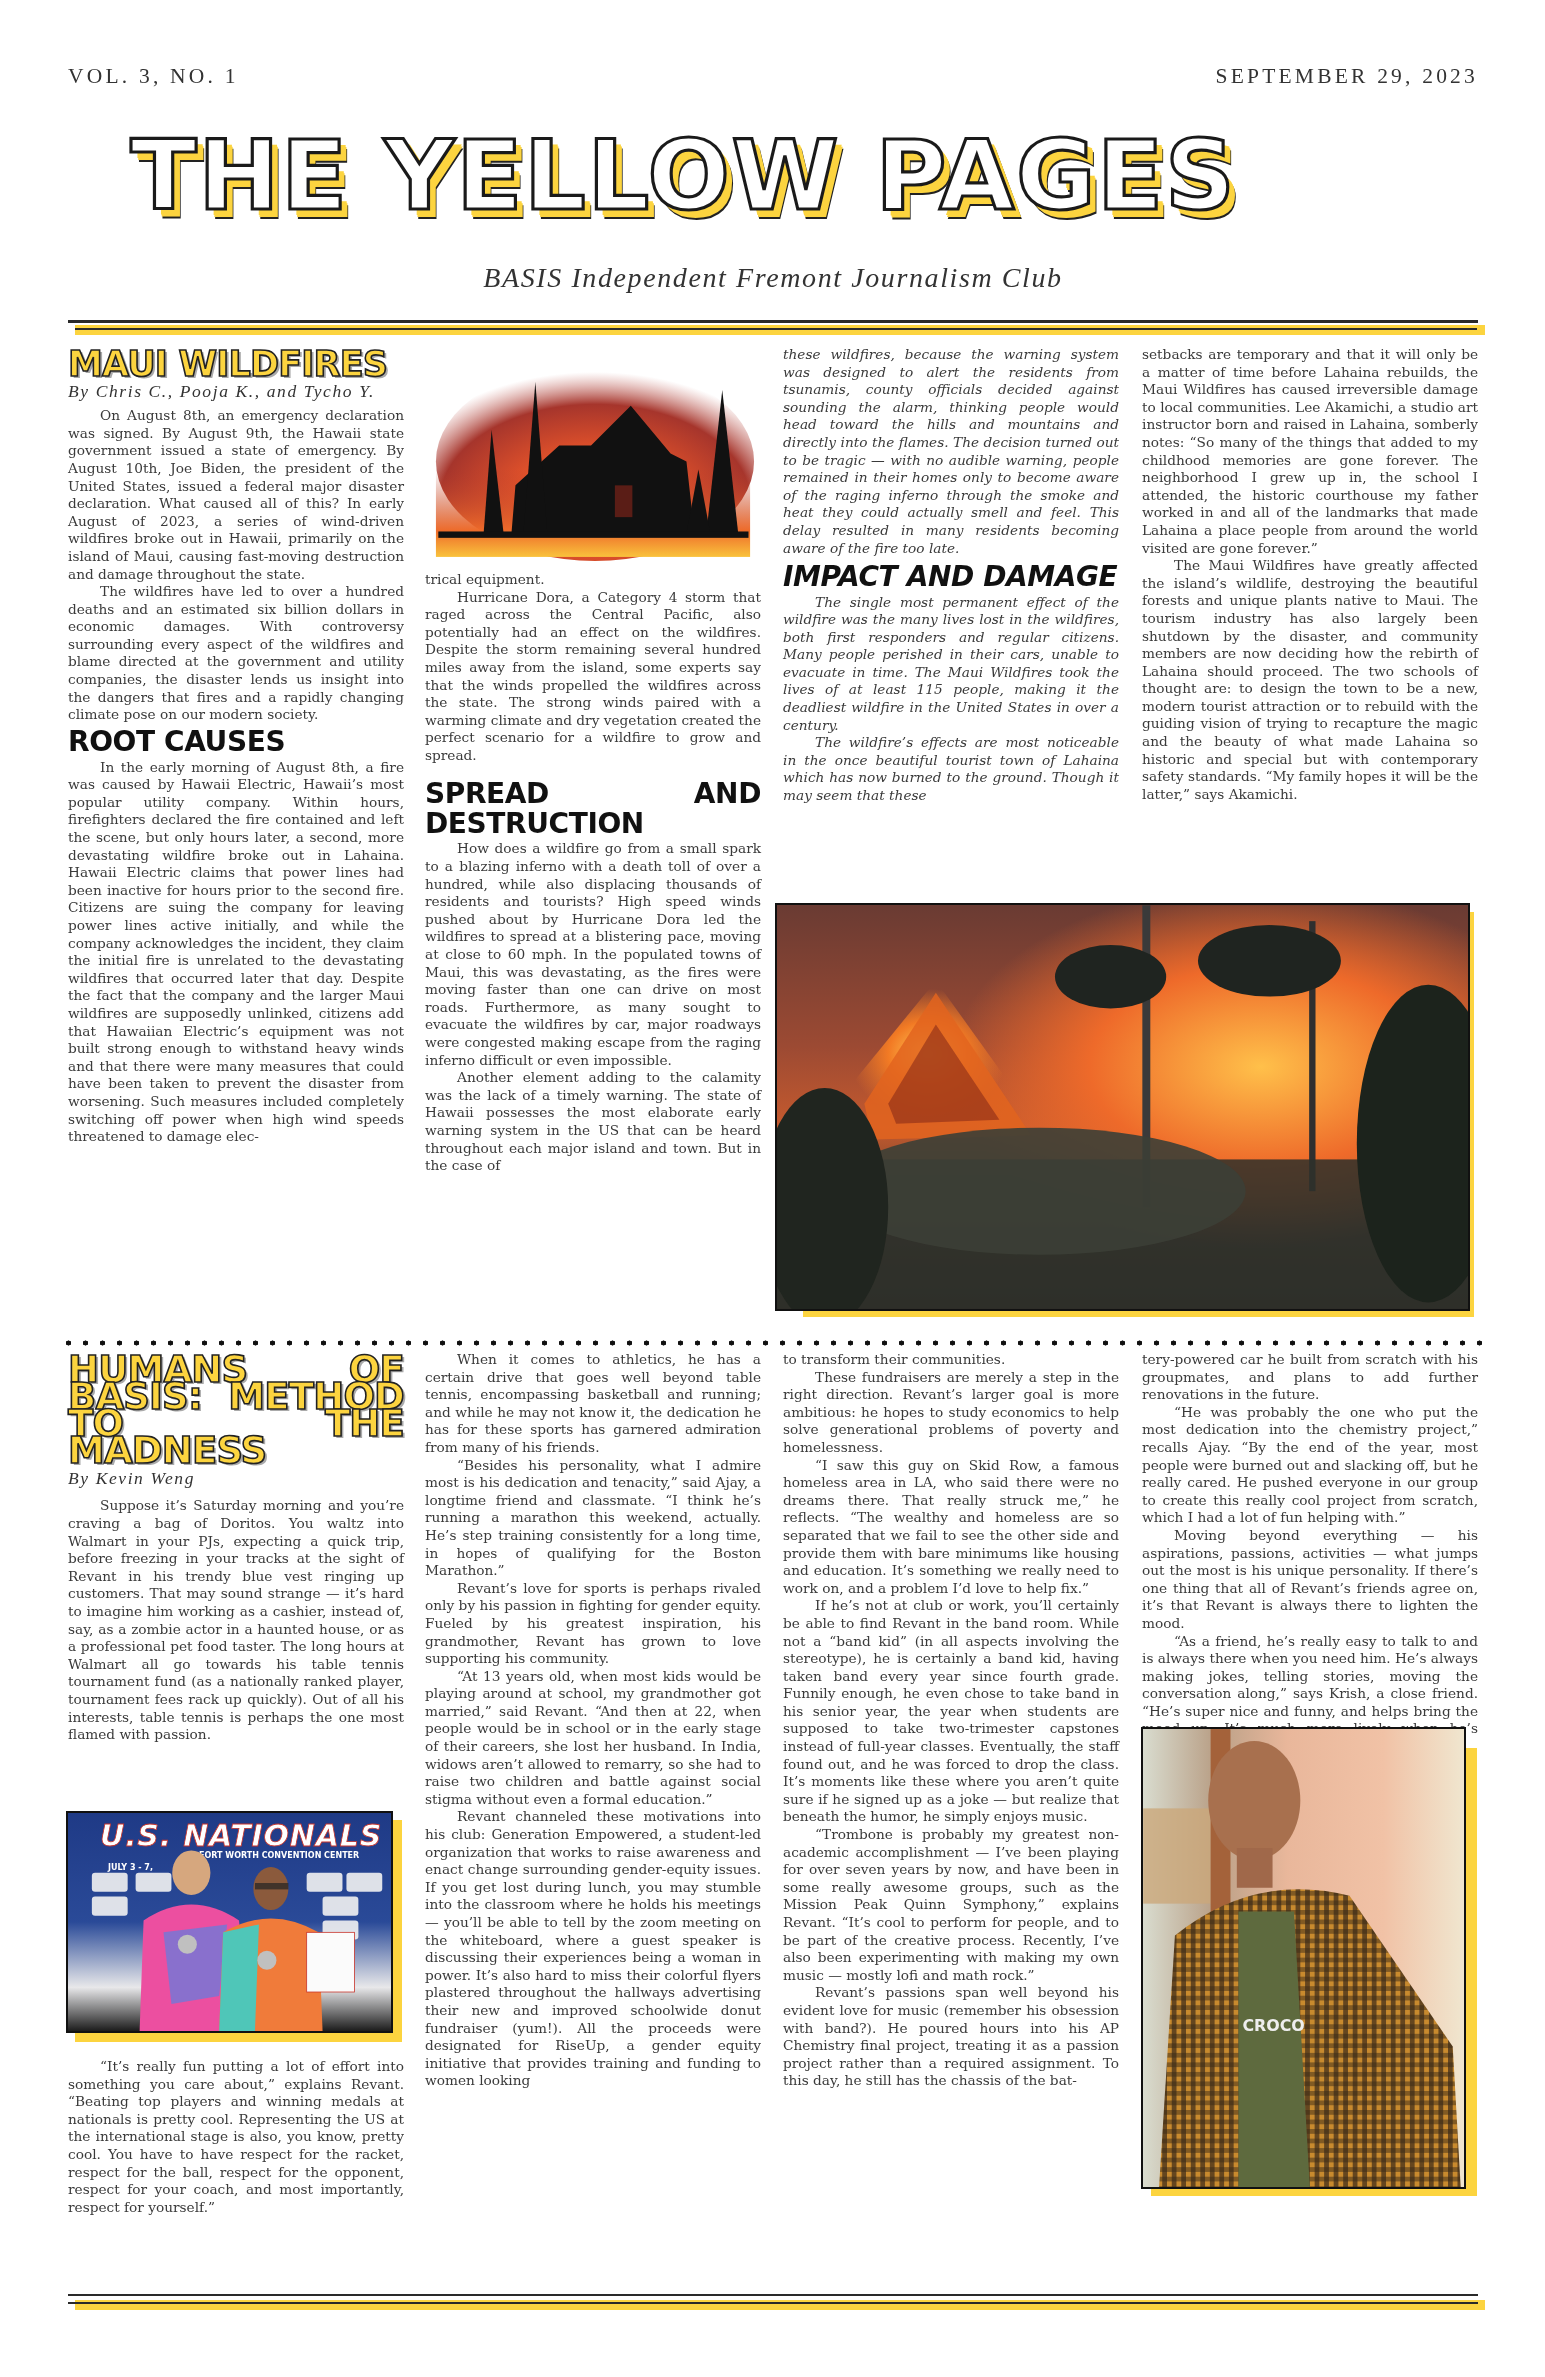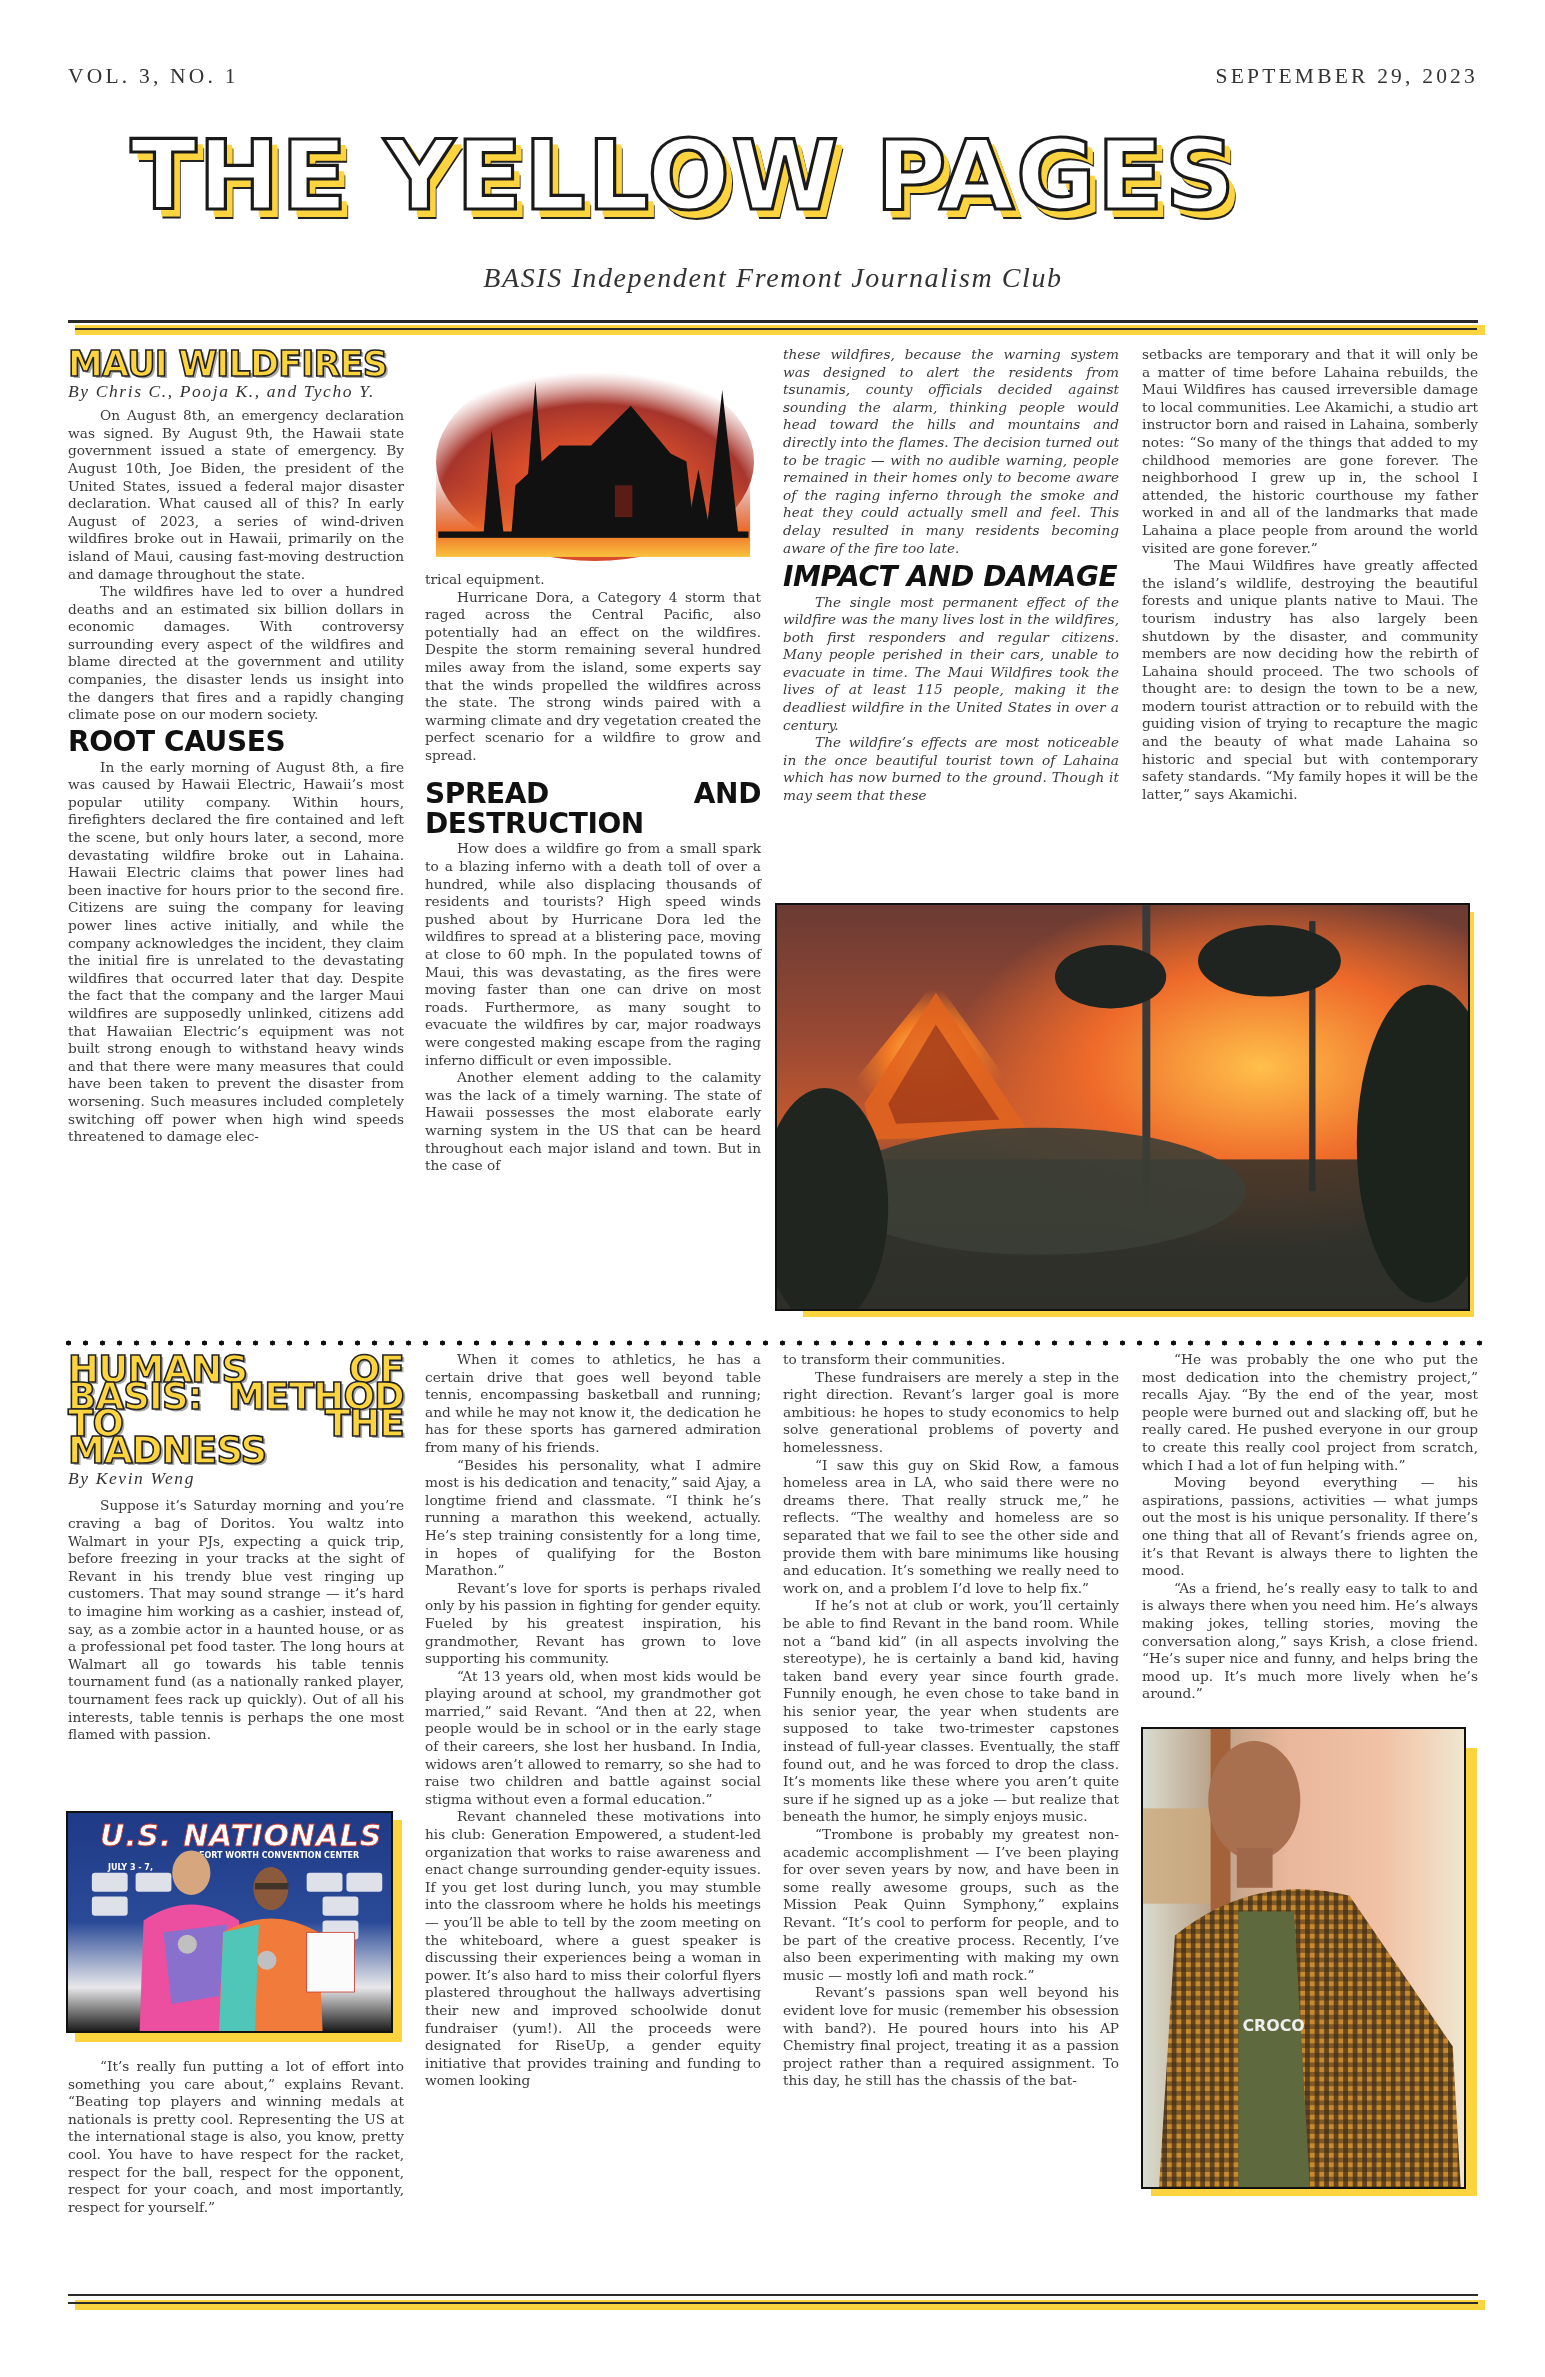--- a/index.html
+++ b/index.html
@@ -185,20 +185,21 @@
 <div class="col" style="left:783px;top:1351px;">
   <p class="noindent">to transform their communities.</p>
   <p>These fundraisers are merely a step in the right direction. Revant’s larger goal is more ambitious: he hopes to study economics to help solve generational problems of poverty and homelessness.</p>
   <p>“I saw this guy on Skid Row, a famous homeless area in LA, who said there were no dreams there. That really struck me,” he reflects. “The wealthy and homeless are so separated that we fail to see the other side and provide them with bare minimums like housing and education. It’s something we really need to work on, and a problem I’d love to help fix.”</p>
   <p>If he’s not at club or work, you’ll certainly be able to find Revant in the band room. While not a “band kid” (in all aspects involving the stereotype), he is certainly a band kid, having taken band every year since fourth grade. Funnily enough, he even chose to take band in his senior year, the year when students are supposed to take two-trimester capstones instead of full-year classes. Eventually, the staff found out, and he was forced to drop the class. It’s moments like these where you aren’t quite sure if he signed up as a joke — but realize that beneath the humor, he simply enjoys music.</p>
   <p>“Trombone is probably my greatest non-academic accomplishment — I’ve been playing for over seven years by now, and have been in some really awesome groups, such as the Mission Peak Quinn Symphony,” explains Revant. “It’s cool to perform for people, and to be part of the creative process. Recently, I’ve also been experimenting with making my own music — mostly lofi and math rock.”</p>
   <p>Revant’s passions span well beyond his evident love for music (remember his obsession with band?). He poured hours into his AP Chemistry final project, treating it as a passion project rather than a required assignment. To this day, he still has the chassis of the bat-</p>
 </div>
 
 <div class="col" style="left:1142px;top:1351px;">
+  <p class="noindent">tery-powered car he built from scratch with his groupmates, and plans to add further renovations in the future.</p>
   <p>“He was probably the one who put the most dedication into the chemistry project,” recalls Ajay. “By the end of the year, most people were burned out and slacking off, but he really cared. He pushed everyone in our group to create this really cool project from scratch, which I had a lot of fun helping with.”</p>
   <p>Moving beyond everything — his aspirations, passions, activities — what jumps out the most is his unique personality. If there’s one thing that all of Revant’s friends agree on, it’s that Revant is always there to lighten the mood.</p>
   <p>“As a friend, he’s really easy to talk to and is always there when you need him. He’s always making jokes, telling stories, moving the conversation along,” says Krish, a close friend. “He’s super nice and funny, and helps bring the mood up. It’s much more lively when he’s around.”</p>
 </div>
 
 <div class="photo-wrap">
   <div class="photo-shadow" style="left:1151px;top:1748px;width:326px;height:448px;"></div>
   <div class="photo" style="left:1141px;top:1727px;width:321px;height:458px;background:linear-gradient(90deg,#d9dccf 0%,#b9a087 22%,#e9b79b 45%,#f1c2a6 75%,#f0e6cf 100%);">
     <svg width="321" height="458" viewBox="0 0 404 577">
       <defs>

